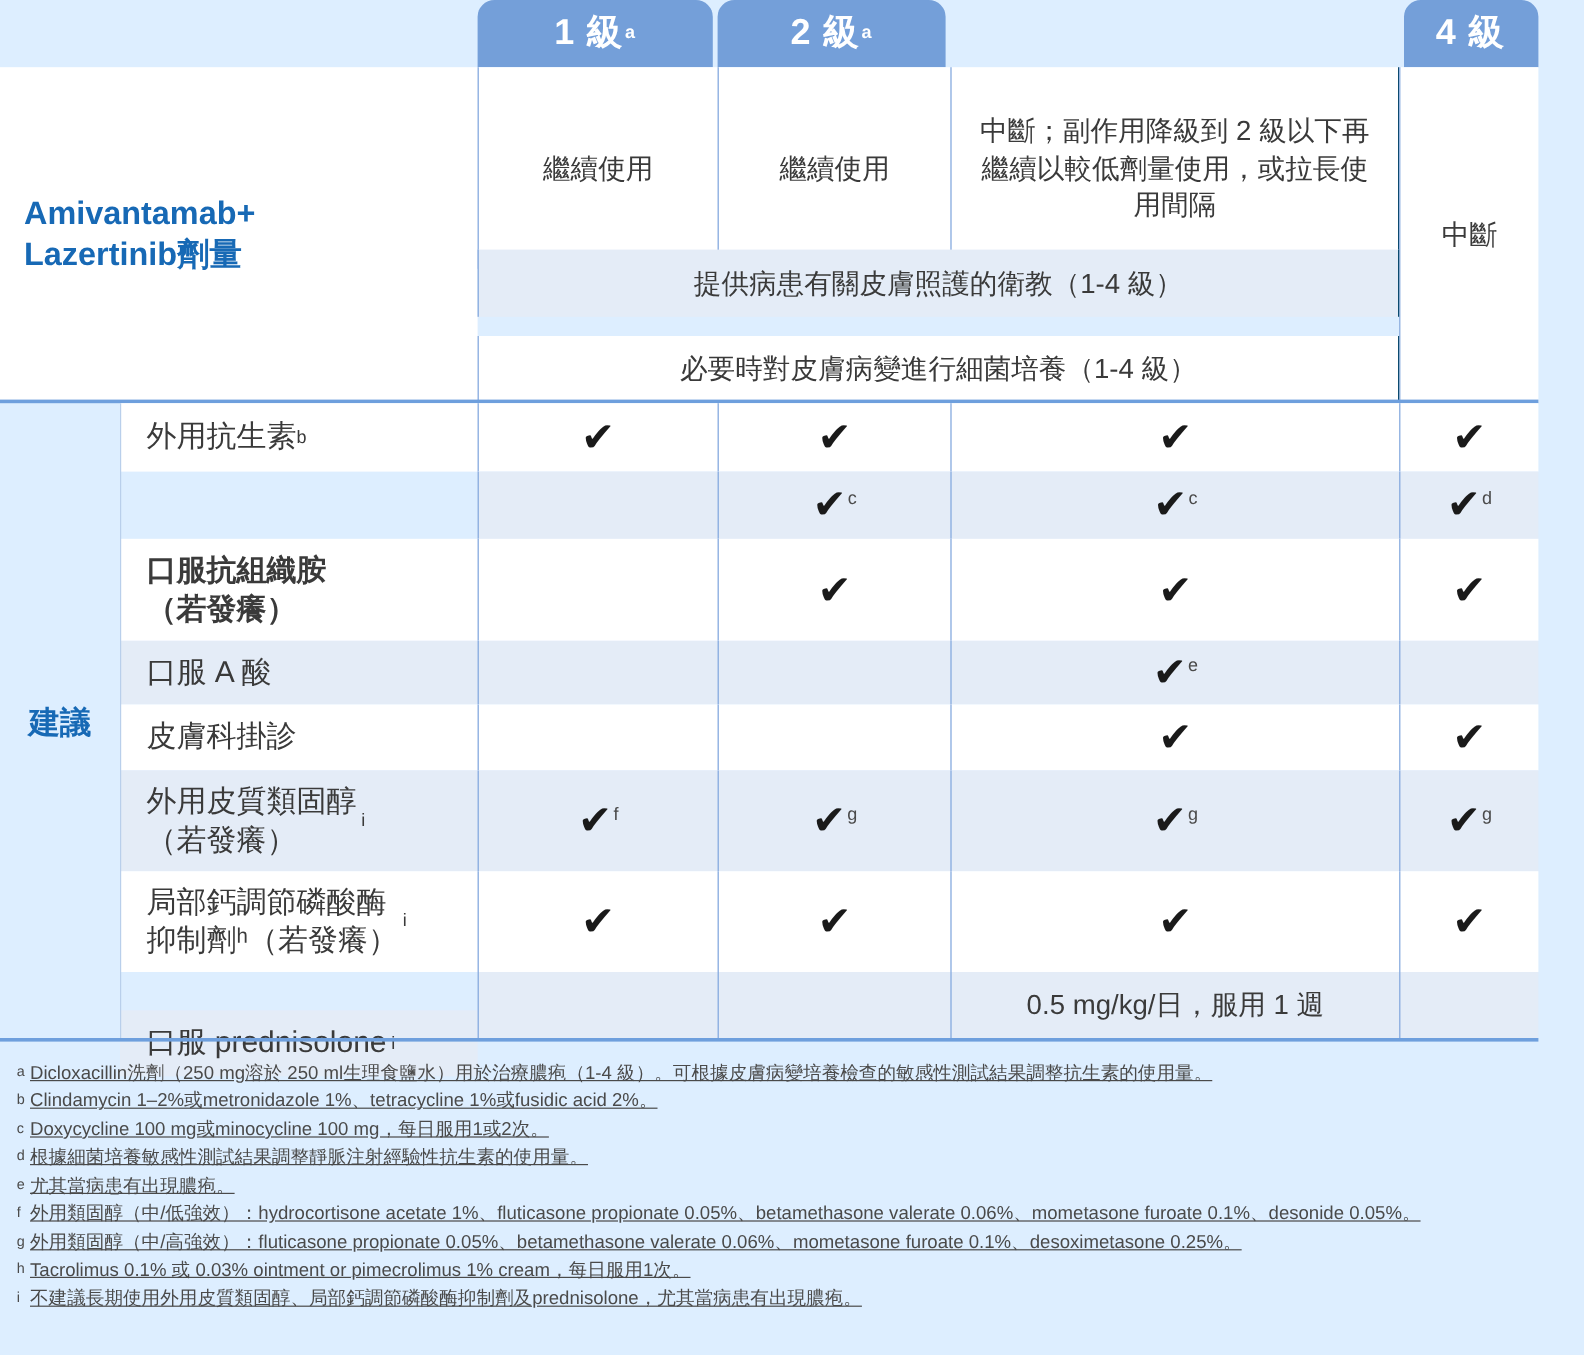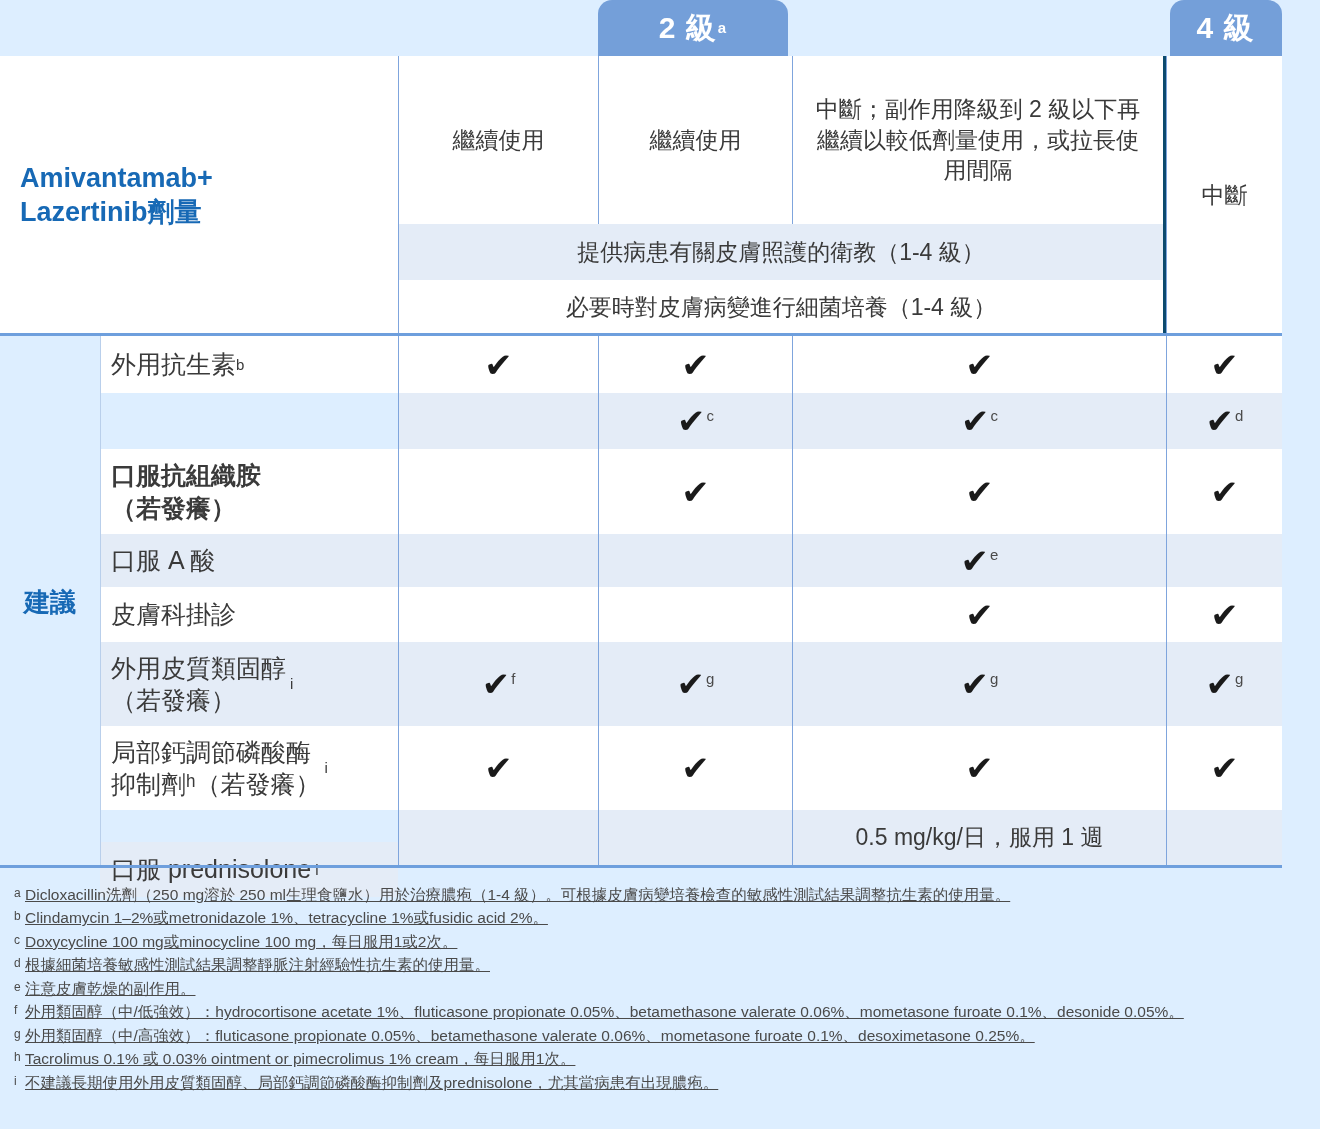--- a/index.html
+++ b/index.html
@@ -34,37 +34,37 @@
     display:flex; align-items:center; justify-content:center;
     text-align:center;
     font-size:23px;
     color:#3a3a3a;
     line-height:1.33;
     padding:2px 6px;
   }
   .white { background:#ffffff; }
   .stripe { background:#e4ecf7; }
   .bl { border-left:1px solid #7fa5dd; }
-  .br { border-right:3px solid #0c4a6e; }
+  .br { border-right:1px solid #0c4a6e; }
 
   .thickline { position:absolute; background:#6e9fdd; height:3px; }
   .vline { position:absolute; background:#7fa5dd; width:1px; }
 
   .titlecell {
     justify-content:flex-start;
     text-align:left;
     font-size:27px;
     font-weight:bold;
     color:#1769b5;
     line-height:1.25;
     padding-left:20px;
   }
   .rowlabel {
     justify-content:flex-start; text-align:left;
-    font-size:25px; color:#3a3a3a; padding-left:11px;
+    font-size:25px; color:#3a3a3a; padding-left:22px;
     line-height:1.3;
   }
   .rowlabel sup { font-size:15px; vertical-align:super; line-height:0; }
   .sectionlabel {
     font-size:26px; font-weight:bold; color:#1769b5;
     justify-content:center;
   }
   .check {
     font-family:"DejaVu Sans", sans-serif;
     font-size:34px; font-weight:bold; color:#1a1a1a;
@@ -93,20 +93,24 @@
     flex:0 0 auto;
   }
   .fn .tx { flex:1 1 auto;text-decoration:underline; }
 </style>
 </head>
 <body>
 
 <div class="sheet">
 
   <div class="tabs">
+    <div class="tab" style="left:398px; width:196px;">
+      <span>1 級</span>
+        <sup>a</sup>
+    </div>
     <div class="tab" style="left:598px; width:190px;">
       <span>2 級</span>
         <sup>a</sup>
     </div>
     <div class="tab" style="left:1170px; width:112px;">
       <span>4 級</span>
         <sup></sup>
     </div>
   </div>
 
@@ -115,21 +119,21 @@
     <div class="cell white titlecell" style="left:0px; top:56px; width:398px; height:279px; flex-direction:column; align-items:flex-start; justify-content:center;">
       <div>Amivantamab+</div>
       <div>Lazertinib劑量</div>
     </div>
 
     <div class="cell white bl" style="left:398px; top:56px; width:200px; height:168px;">繼續使用</div>
     <div class="cell white bl" style="left:598px; top:56px; width:194px; height:168px;">繼續使用</div>
     <div class="cell white bl br" style="left:792px; top:56px; width:374px; height:168px; padding:0 16px;">中斷；副作用降級到 2 級以下再繼續以較低劑量使用，或拉長使用間隔</div>
     <div class="cell white bl" style="left:1166px; top:56px; width:116px; height:279px;">中斷</div>
 
-    <div class="cell stripe bl br" style="left:398px; top:224px; width:768px; height:56px;">提供病患有關皮膚照護的衛教（1-4 級）</div>
+    <div class="cell stripe bl br" style="left:398px; top:208px; width:768px; height:56px;">提供病患有關皮膚照護的衛教（1-4 級）</div>
     <div class="cell white bl br" style="left:398px; top:280px; width:768px; height:55px;">必要時對皮膚病變進行細菌培養（1-4 級）</div>
 
     <div class="thickline" style="left:0px; top:333px; width:1282px;"></div>
 
     <div class="cell sectionlabel" style="left:0px; top:580px; width:100px; height:44px; background:transparent;">建議</div>
 
     <div class="cell white rowlabel" style="left:100px; top:336px; width:298px; height:57px;">
       <span>外用抗生素</span>
         <sup>b</sup>
     </div>
@@ -250,21 +254,21 @@
     <div class="fn">
         <span class="mk">c</span>
         <span class="tx">Doxycycline 100 mg或minocycline 100 mg，每日服用1或2次。</span>
       </div>
     <div class="fn">
         <span class="mk">d</span>
         <span class="tx">根據細菌培養敏感性測試結果調整靜脈注射經驗性抗生素的使用量。</span>
       </div>
     <div class="fn">
         <span class="mk">e</span>
-        <span class="tx">注意皮膚乾燥的副作用。</span>
+        <span class="tx">尤其當病患有出現膿疱。</span>
       </div>
     <div class="fn">
         <span class="mk">f</span>
         <span class="tx">外用類固醇（中/低強效）：hydrocortisone acetate 1%、fluticasone propionate 0.05%、betamethasone valerate 0.06%、mometasone furoate 0.1%、desonide 0.05%。</span>
       </div>
     <div class="fn">
         <span class="mk">g</span>
         <span class="tx">外用類固醇（中/高強效）：fluticasone propionate 0.05%、betamethasone valerate 0.06%、mometasone furoate 0.1%、desoximetasone 0.25%。</span>
       </div>
     <div class="fn">

